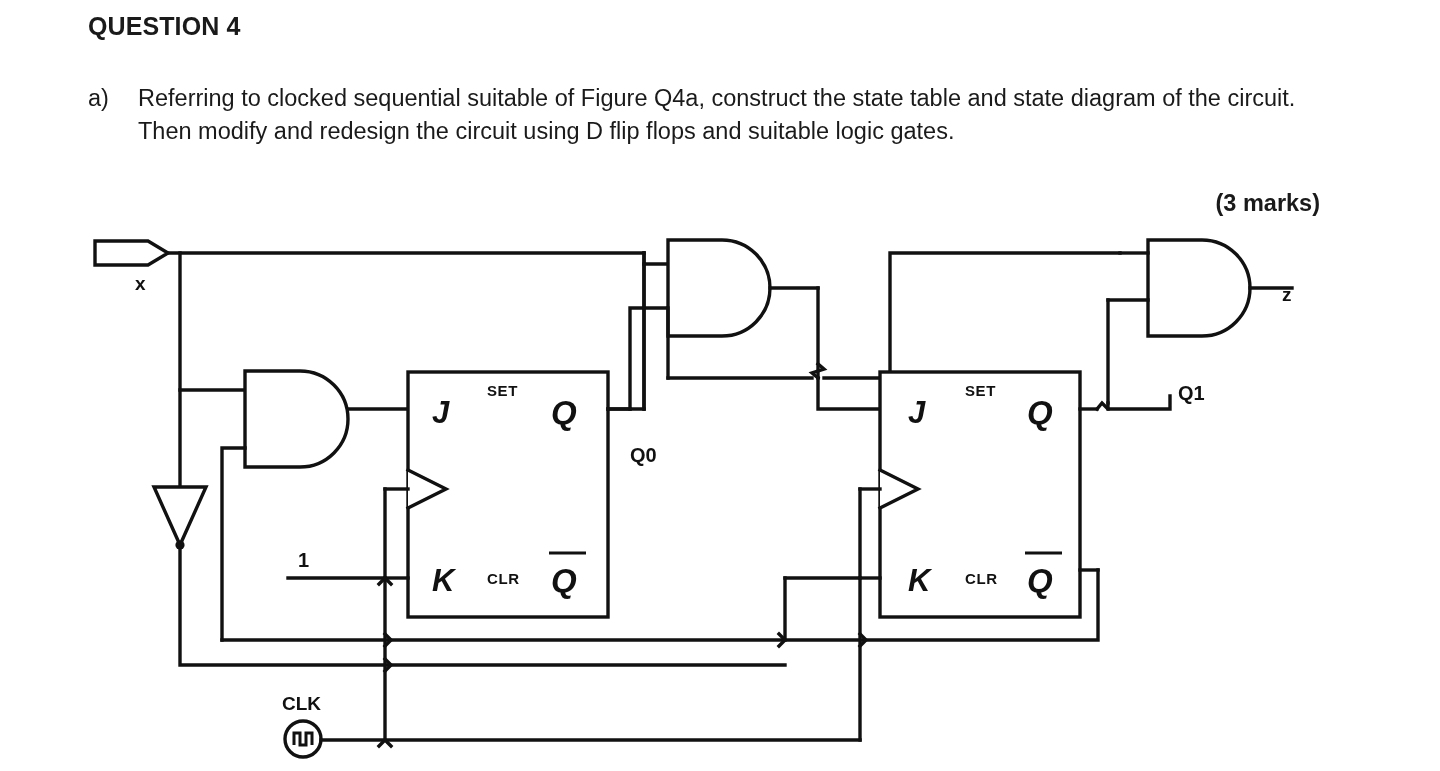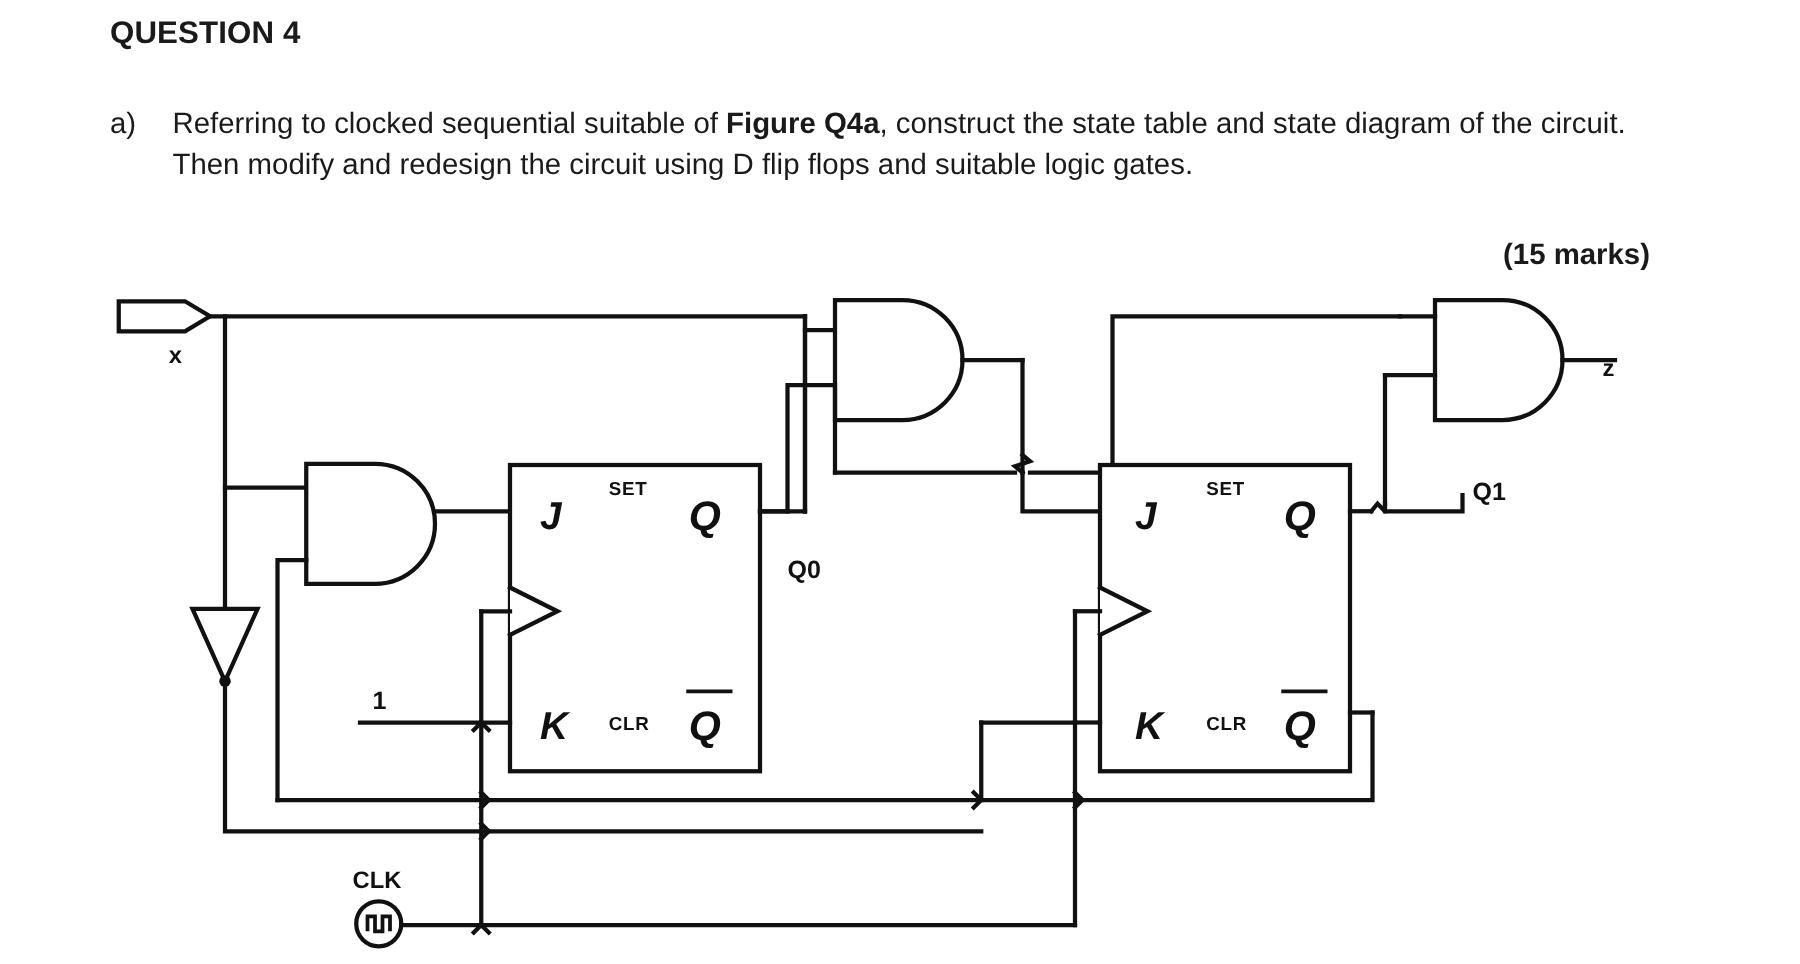--- a/index.html
+++ b/index.html
@@ -42,21 +42,21 @@
     font-size: 23.5px;
     line-height: 33px;
   }
   .q-label {
     width: 50px;
     flex: 0 0 50px;
   }
   .q-text {
     flex: 1 1 auto;
   }
-  .q-text b { font-weight: bold; }
+  .q-text b { font-weight: normal; }
   .marks {
     position: absolute;
     right: 120px;
     top: 190px;
     font-size: 23.5px;
     font-weight: bold;
   }
 
   
   .circuit {
@@ -84,21 +84,21 @@
 
   <div class="q-body">
     <div class="q-item">
       <div class="q-label">a)</div>
       <div class="q-text">
         <span>Referring to clocked sequential suitable of </span><b>Figure Q4a</b><span>, construct the state table and state diagram of the circuit. Then modify and redesign the circuit using D flip flops and suitable logic gates.</span>
       </div>
     </div>
   </div>
 
-  <div class="marks">(15 marks)</div>
+  <div class="marks">(3 marks)</div>
 
   <div class="circuit">
     <svg width="1440" height="771" viewBox="0 0 1440 771" xmlns="http://www.w3.org/2000/svg">
       <g fill="none" stroke="#111111" stroke-width="3.4" stroke-linecap="square" stroke-linejoin="miter">
 
         <g>
           <path d="M 95 241 L 148 241 L 168 253 L 148 265 L 95 265 Z" fill="#ffffff" stroke="#111111" stroke-width="3.4"></path>
         </g>
 
         <path d="M 168 253 L 644 253"></path>

